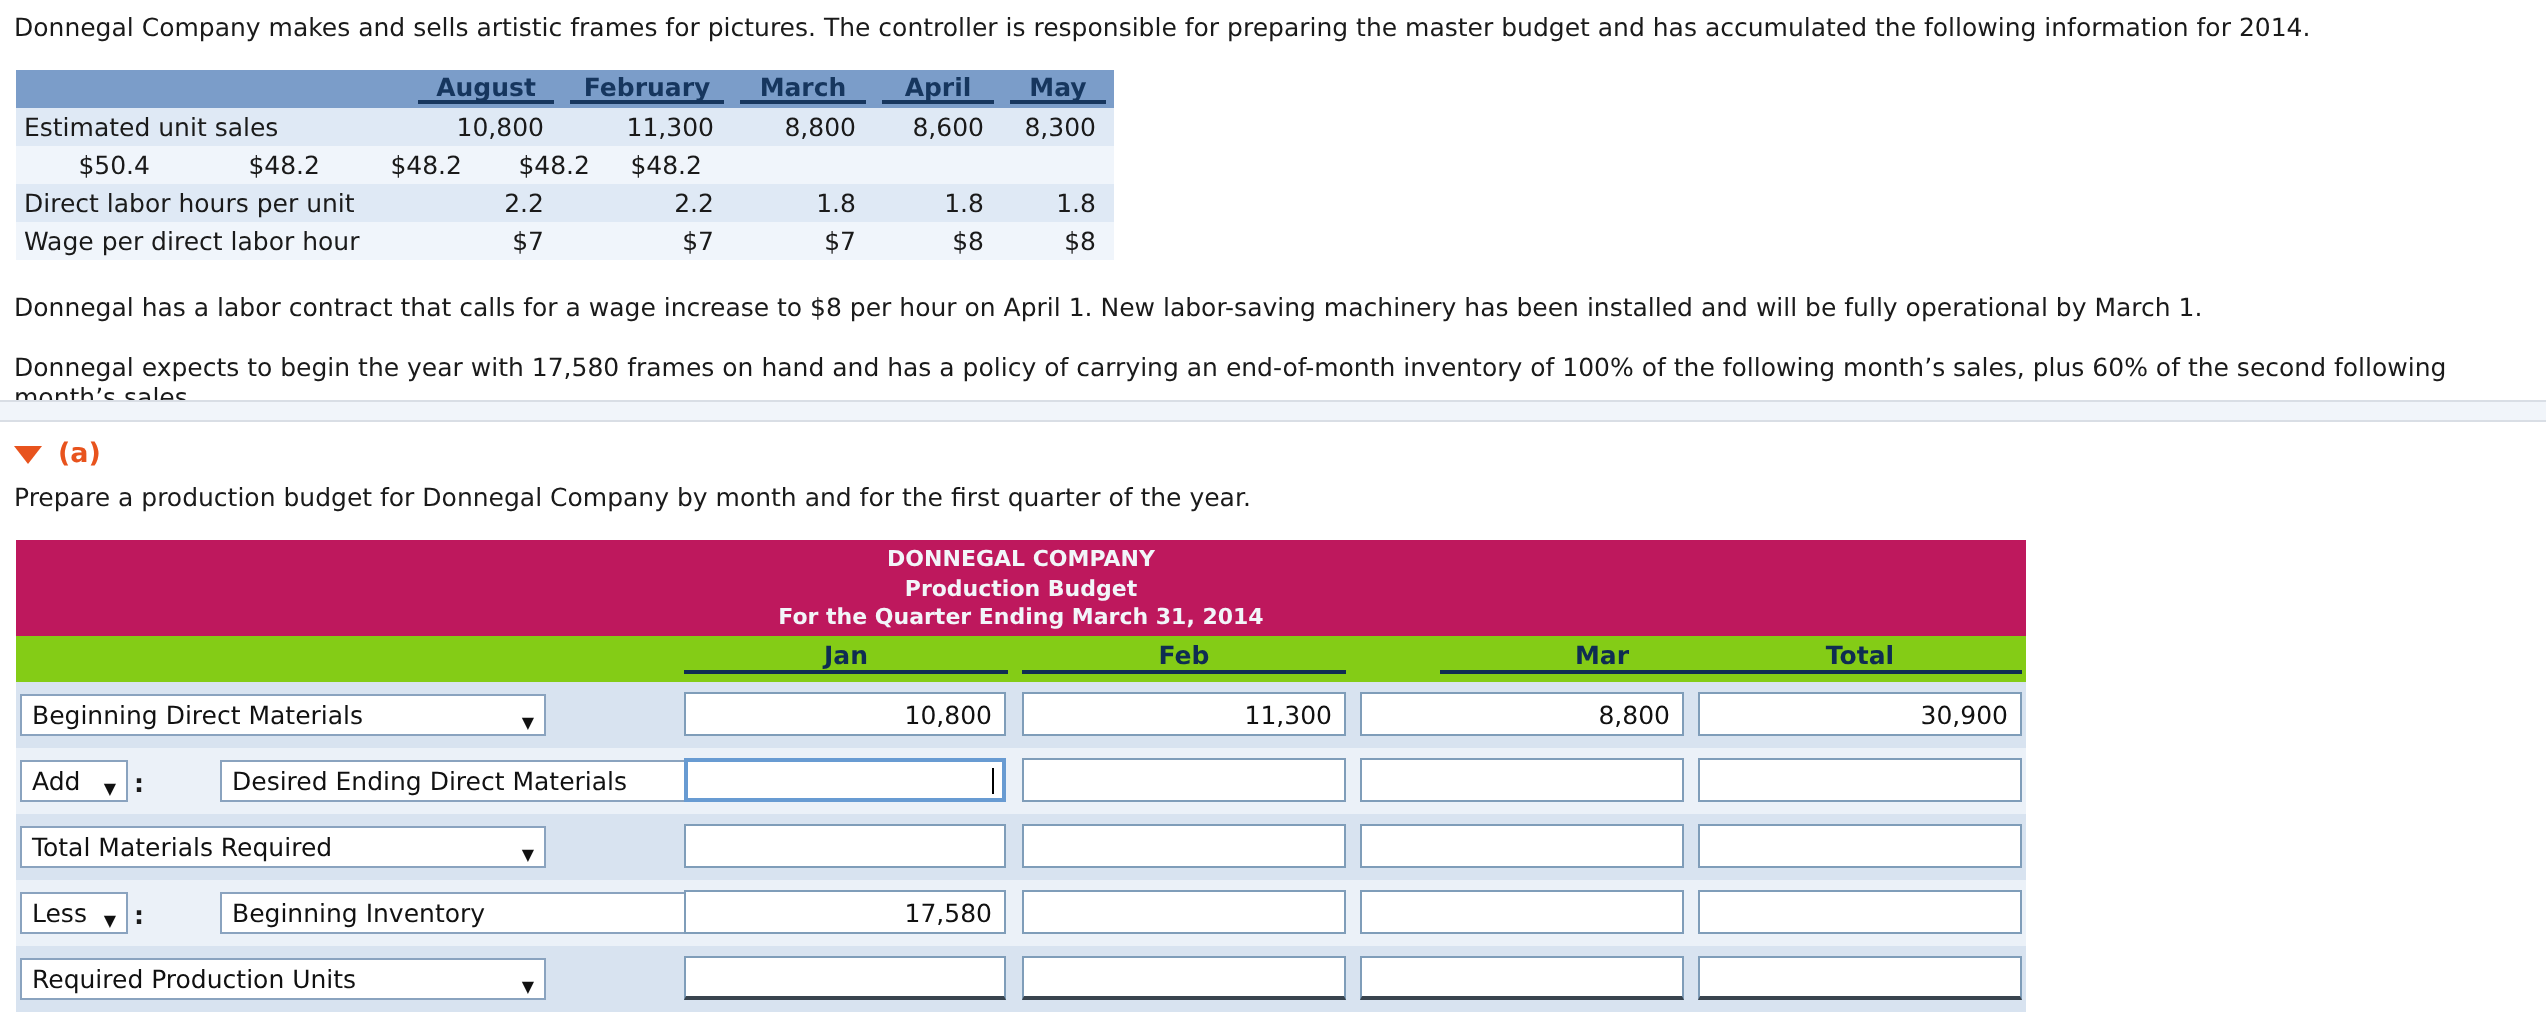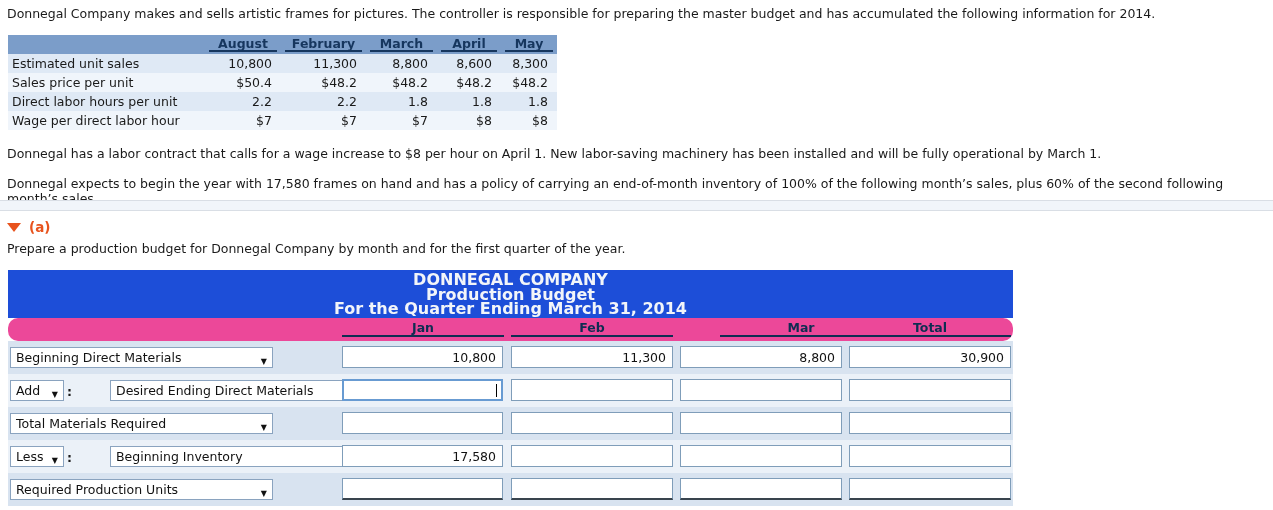--- a/index.html
+++ b/index.html
@@ -31,23 +31,23 @@
 
   
   .section-head { position:absolute; left:7px; top:219px; display:flex; align-items:center; gap:8px; }
   .tri-down { width:0; height:0; border-left:7px solid transparent; border-right:7px solid transparent;
     border-top:9px solid #e8531d; }
   .section-label { color:#e8531d; font-weight:bold; font-size:13.5px; }
   .prompt { position:absolute; left:7px; top:241px; }
 
   
   .budget { position:absolute; left:8px; top:270px; width:1005px; }
-  .b-title { height:48px; background:#1d4ed8; color:#f2f5f9; text-align:center;
-    font-weight:bold; padding-top:3px; line-height:14.5px; font-size:16px; }
-  .b-band { position:relative; height:23px; background:#ec4899;border-radius:10px; }
+  .b-title { height:48px; background:#be185d; color:#f2f5f9; text-align:center;
+    font-weight:bold; padding-top:3px; line-height:14.5px; font-size:11px; }
+  .b-band { position:relative; height:23px; background:#84cc16; }
   .b-col-head { position:absolute; top:0; height:19px; line-height:19px; text-align:center;
     font-weight:bold; color:#0f2d52; border-bottom:2px solid #0f2d52; }
   .ch-jan{left:334px;width:162px;} .ch-feb{left:503px;width:162px;}
   .ch-mar{left:712px;width:162px;} .ch-total{left:841px;width:162px;}
 
   .b-row { position:relative; height:33px; }
   .row-a { background:#d8e3f0; }
   .row-b { background:#ebf1f8; }
 
   .dd { position:absolute; top:6px; height:21px; background:#fff;
@@ -98,21 +98,20 @@
     </div>
     <div class="it-row stripe-a">
       <div class="it-cell-label">Estimated unit sales</div>
       <div class="it-cell c-jan">10,800</div>
       <div class="it-cell c-feb">11,300</div>
       <div class="it-cell c-mar">8,800</div>
       <div class="it-cell c-apr">8,600</div>
       <div class="it-cell c-may">8,300</div>
     </div>
     <div class="it-row stripe-b">
-      <div class="it-cell-label">Sales price per unit</div>
       <div class="it-cell c-jan">$50.4</div>
       <div class="it-cell c-feb">$48.2</div>
       <div class="it-cell c-mar">$48.2</div>
       <div class="it-cell c-apr">$48.2</div>
       <div class="it-cell c-may">$48.2</div>
     </div>
     <div class="it-row stripe-a">
       <div class="it-cell-label">Direct labor hours per unit</div>
       <div class="it-cell c-jan">2.2</div>
       <div class="it-cell c-feb">2.2</div>

